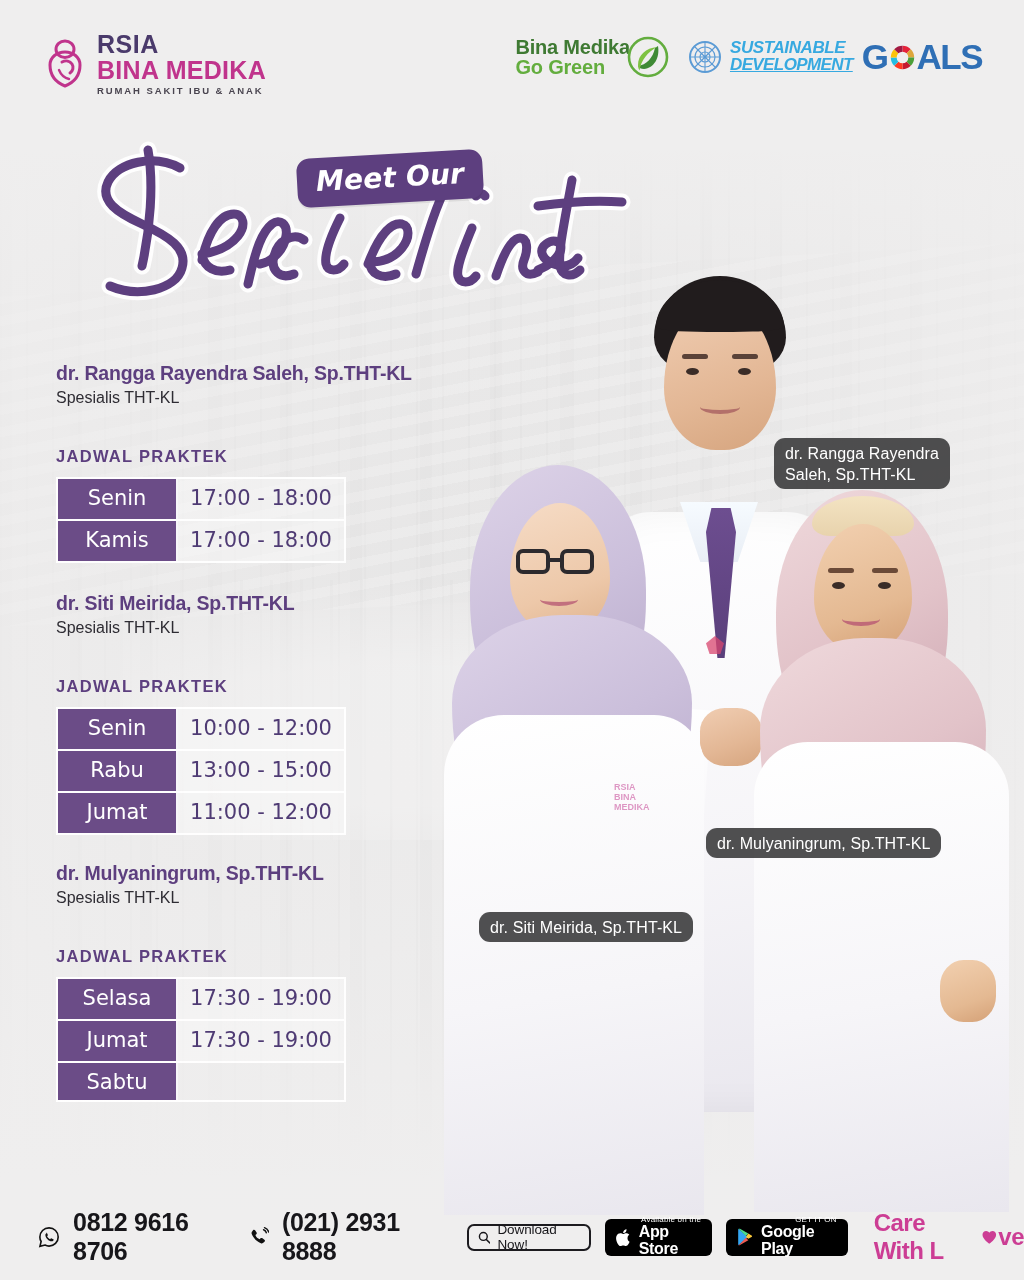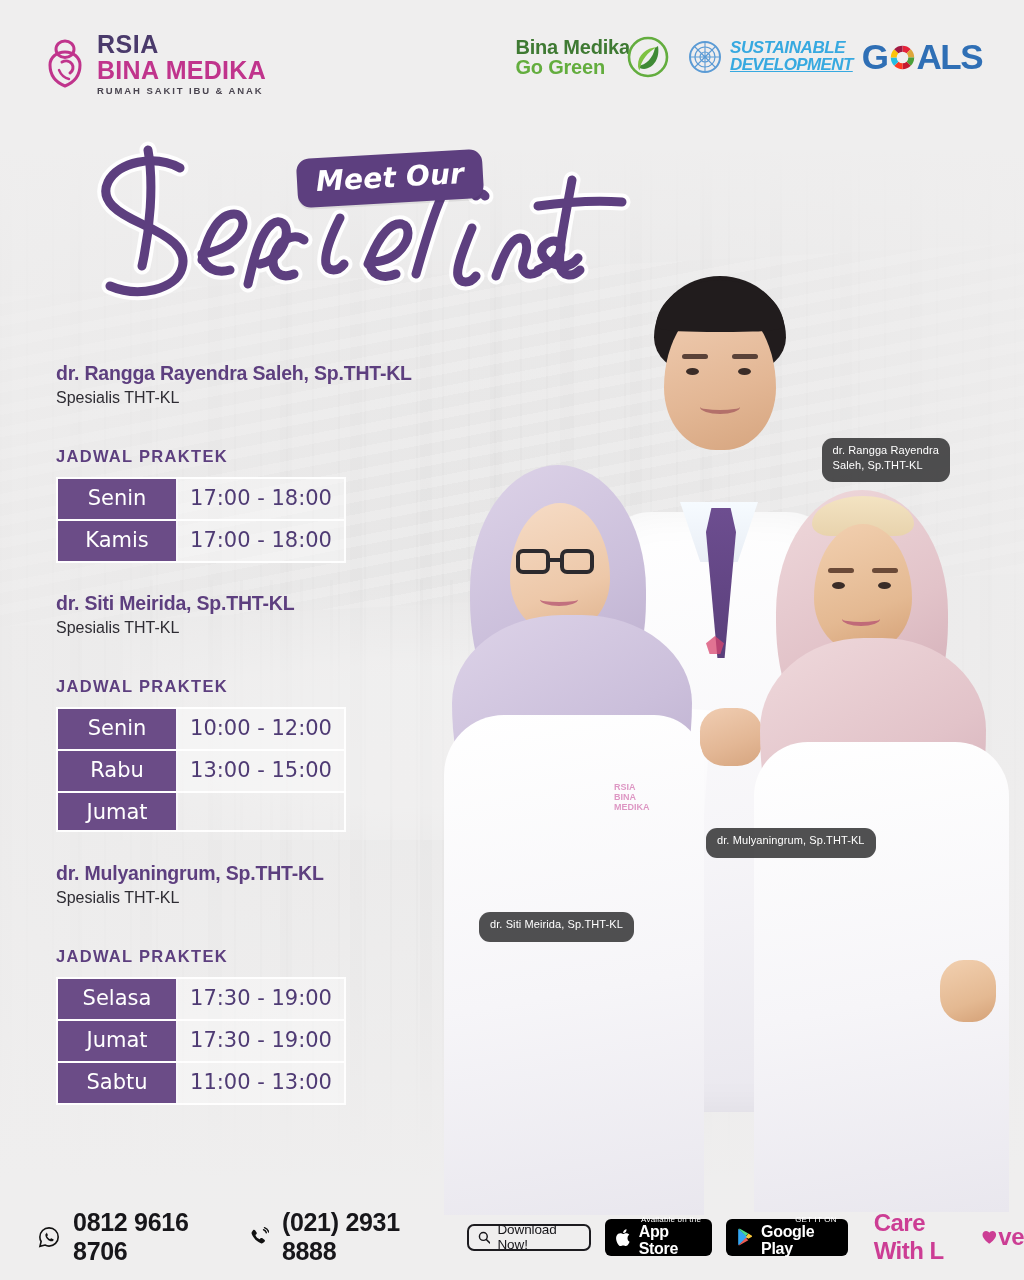--- a/index.html
+++ b/index.html
@@ -121,21 +121,21 @@
   .brow{ position:absolute; height:5px; background:#5a4238; border-radius:3px; }
   .eye{ position:absolute; width:13px; height:7px; background:#3a2c27; border-radius:50%; }
   .tie{
     position:absolute; left:112px; top:232px; width:30px; height:150px;
     background:linear-gradient(180deg,#6d4e90,#5a3f7b);
     clip-path:polygon(18% 0, 82% 0, 100% 16%, 62% 100%, 38% 100%, 0 16%);
   }
 
   .tag{
     position:absolute; background:rgba(46,46,48,.84); color:#fff;
-    font-size:11px; line-height:1.32; padding:5px 11px 10px; border-radius:11px;
+    font-size:16px; line-height:1.32; padding:5px 11px 4px; border-radius:11px;
     white-space:pre-line; letter-spacing:.1px;
   }
   .tag-1{ right:74px; top:188px; }
   .tag-2{ left:75px; top:662px; }
   .tag-3{ left:302px; top:578px; }
 
   
   .footer{ position:absolute; left:0; bottom:0; width:1024px; height:86px; display:flex; align-items:center; }
   .contact{ display:flex; align-items:center; gap:13px; margin-left:38px; }
   .contact .num{ font-size:25px; font-weight:700; color:#17161a; letter-spacing:-.3px; }
@@ -338,40 +338,40 @@
     <div class="srow">
       <div class="sday">Senin</div>
       <div class="stime">10:00 - 12:00</div>
     </div>
     <div class="srow">
       <div class="sday">Rabu</div>
       <div class="stime">13:00 - 15:00</div>
     </div>
     <div class="srow">
       <div class="sday">Jumat</div>
+      <div class="stime">11:00 - 12:00</div>
     </div>
   </div>
 </div>
 
 <div class="doc" style="top:862px;">
   <div class="doc-name">dr. Mulyaningrum, Sp.THT-KL</div>
   <div class="doc-spec">Spesialis THT-KL</div>
   <div class="jadwal">JADWAL PRAKTEK</div>
   <div class="sched">
     <div class="srow">
       <div class="sday">Selasa</div>
       <div class="stime">17:30 - 19:00</div>
     </div>
     <div class="srow">
       <div class="sday">Jumat</div>
       <div class="stime">17:30 - 19:00</div>
     </div>
     <div class="srow">
       <div class="sday">Sabtu</div>
-      <div class="stime">11:00 - 13:00</div>
     </div>
   </div>
 </div>
 
 <div class="footer">
   <div class="contact">
     <svg width="26" height="26" viewBox="0 0 26 26">
       <path d="M13 2.2c-6 0-10.8 4.8-10.8 10.7 0 2 .5 3.8 1.5 5.4L2.3 24l5.9-1.5c1.5.8 3.1 1.2 4.8 1.2 6 0 10.8-4.8 10.8-10.8S19 2.2 13 2.2z" fill="none" stroke="#111" stroke-width="1.9"></path>
       <path d="M9.6 8c.4-.1.8 0 1 .4l.9 1.9c.2.4.1.8-.2 1.1l-.6.6c.9 1.7 2 2.8 3.7 3.6l.6-.7c.3-.3.7-.4 1.1-.2l1.9.9c.4.2.6.6.4 1-.3 1-1.2 1.6-2.3 1.5-3.6-.4-6.9-3.7-7.4-7.3-.1-1 .5-2 1.5-2.3z" fill="#111"></path>
     </svg>

